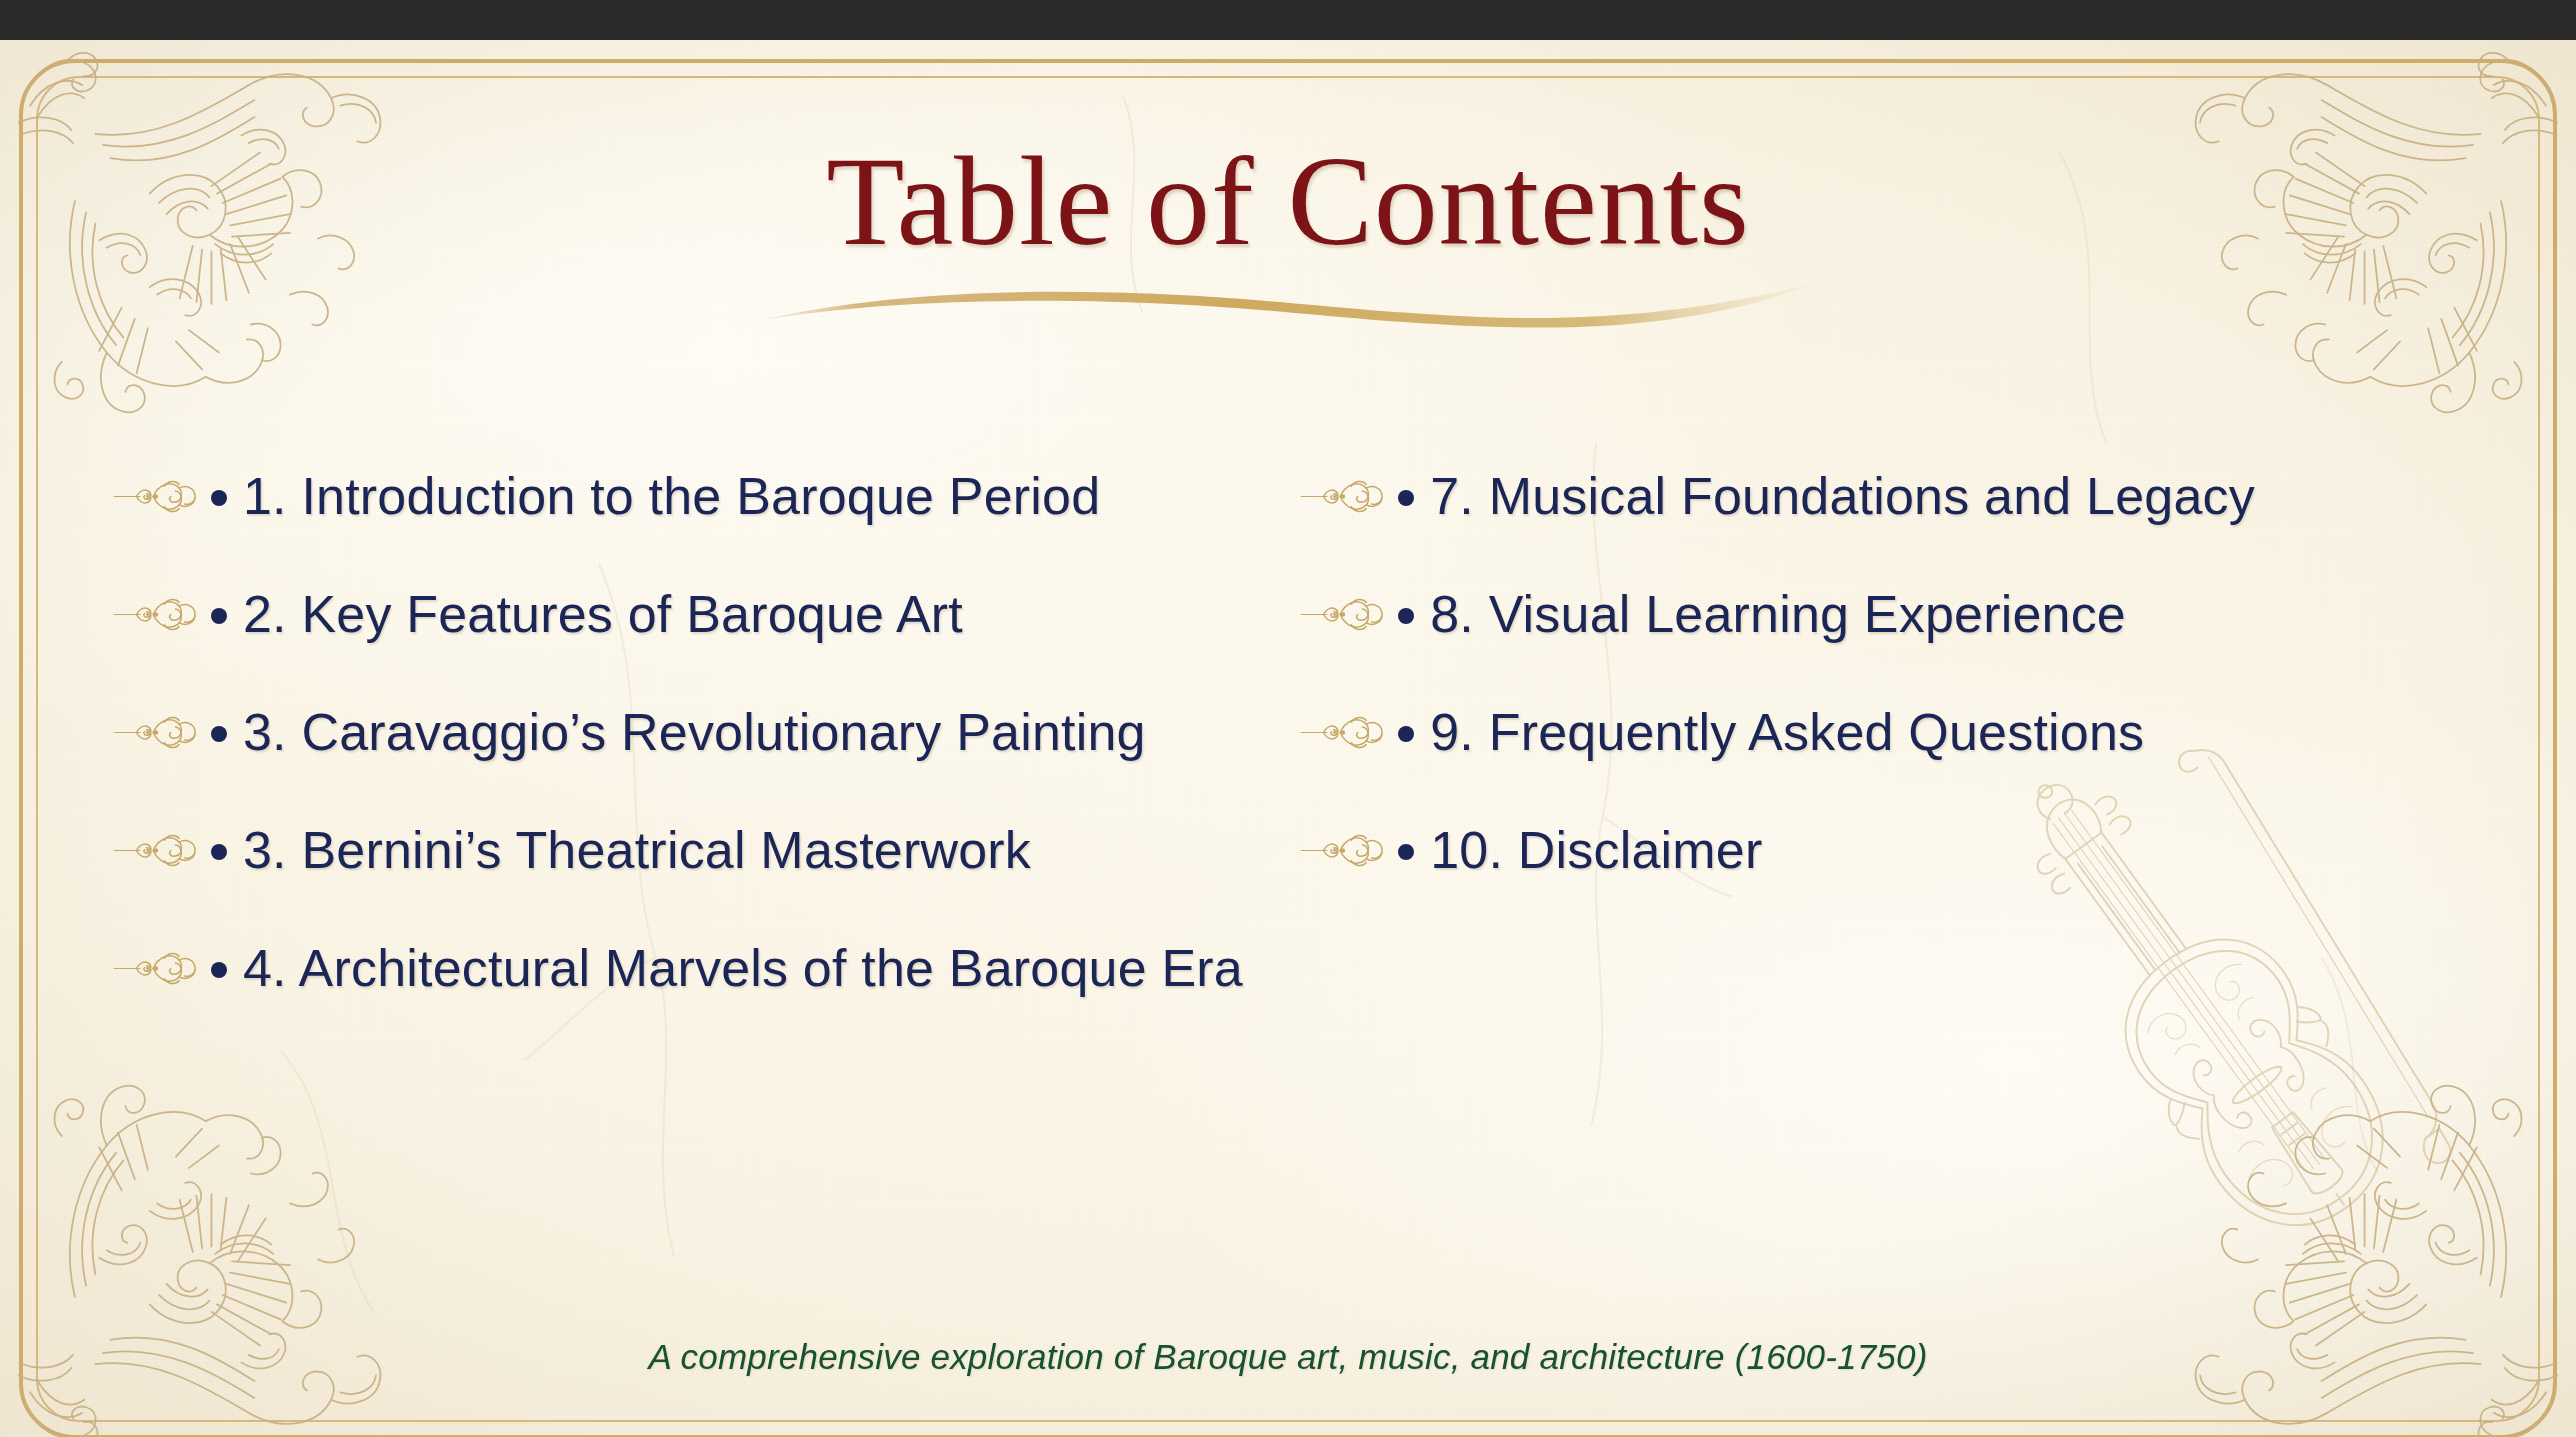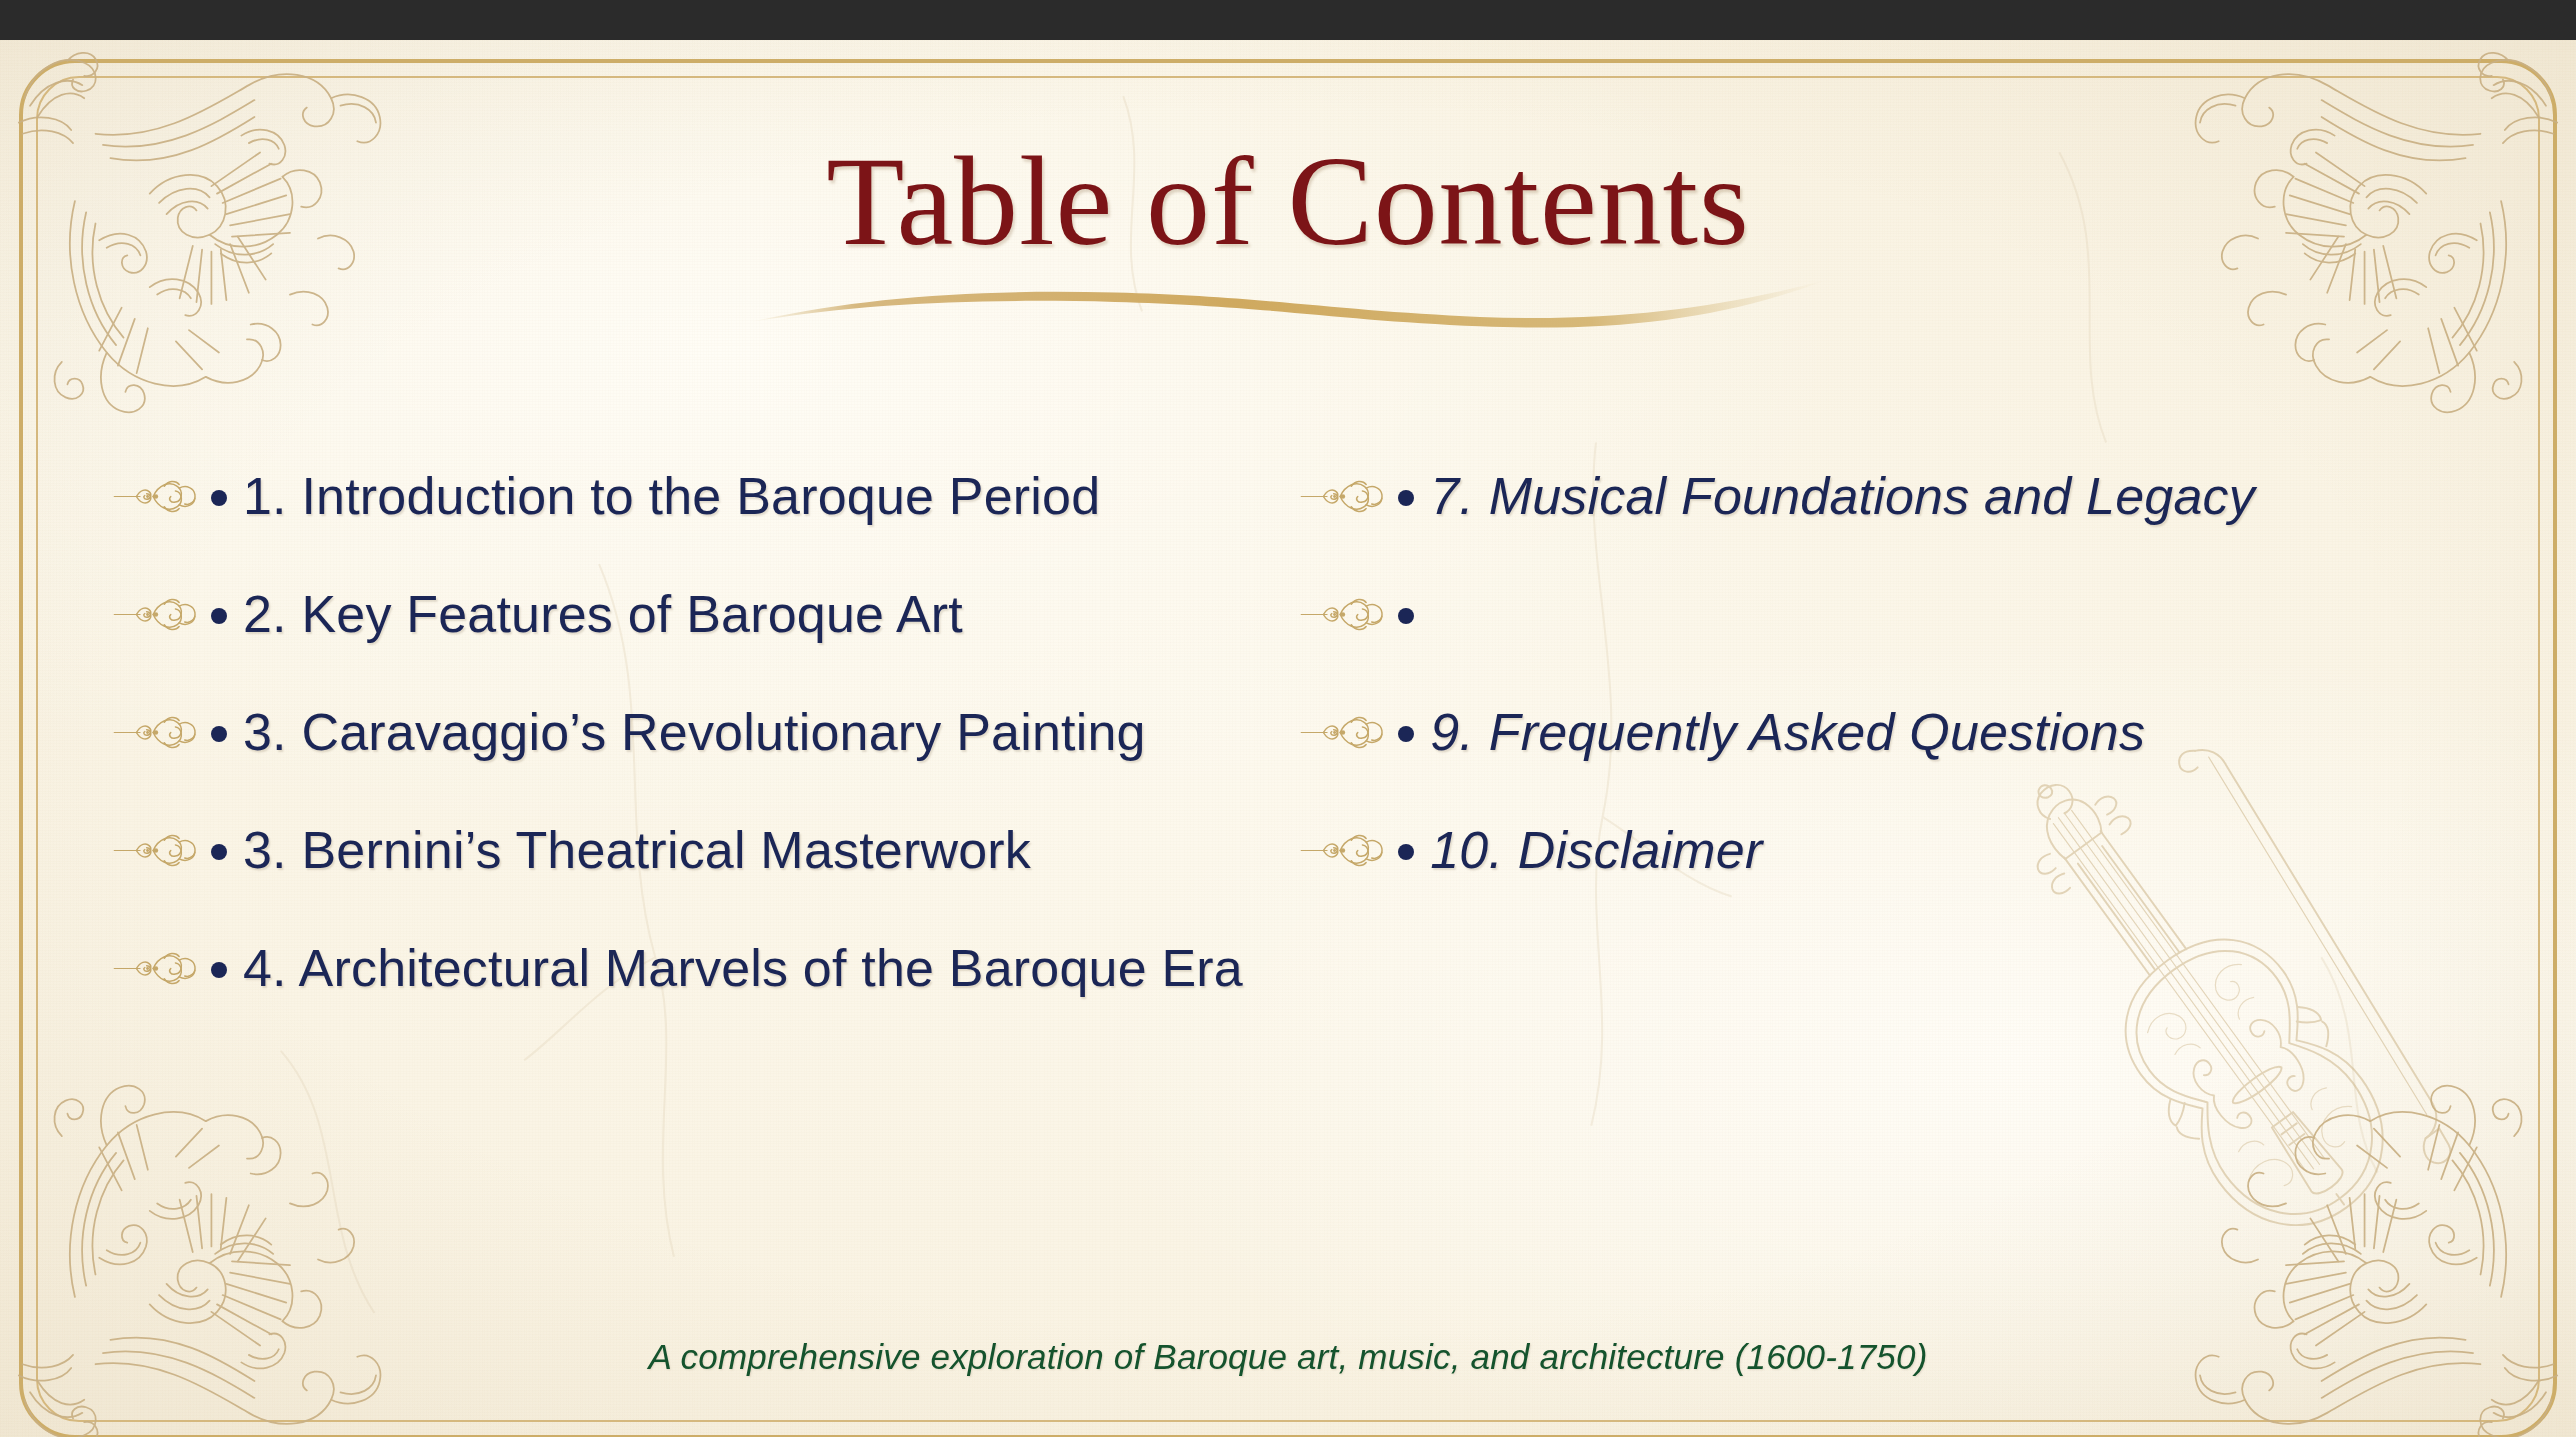--- a/index.html
+++ b/index.html
@@ -114,21 +114,21 @@
   .toc {
     position: absolute;
     left: 112px;
     right: 112px;
     top: 397px;
     display: flex;
     gap: 0;
     text-align: center;
   }
   .col { width: 1176px; }
-  .col-right { padding-left: 22.5px; font-style: italic; }
+  .col-right { padding-left: 22.5px; }
 
   .toc-item {
     display: flex;
     align-items: center;
     height: 118px;
   }
   .fleuron {
     flex: 0 0 auto;
     width: 86px;
     height: 39px;
@@ -585,20 +585,21 @@
             <path d="M44 21 C50 8 62 4 70 10 C77 15 75 26 68 27 C63 28 60 24 63 21"></path>
             <path d="M44 21 C50 34 62 38 70 32 C77 27 75 16 68 15"></path>
             <path d="M56 10 C60 4 68 3 72 8 M56 32 C60 38 68 39 72 34"></path>
             <path d="M72 12 C80 8 88 12 89 19 C90 26 84 31 78 29"></path>
             <path d="M72 30 C80 34 88 30 89 23"></path>
             <circle cx="47" cy="21" r="2.4" fill="#c3a463" stroke="none"></circle>
             <circle cx="38" cy="21" r="1.6" fill="#c3a463" stroke="none"></circle>
           </g>
         </svg>
         <span class="bullet-dot"></span>
+        <span class="toc-text">8. Visual Learning Experience</span>
       </div>
 
       <div class="toc-item">
         <svg class="fleuron" viewBox="0 0 92 42">
           <g stroke="#c3a463" fill="none" stroke-width="1.6" stroke-linecap="round">
             <path d="M2 21 L30 21" stroke-width="1.1"></path>
             <path d="M26 21 C30 14 36 12 40 16 C43 19 41 24 37 24 C34 24 33 21 35 20"></path>
             <path d="M26 21 C30 28 36 30 40 26 C43 23 41 18 37 18"></path>
             <path d="M44 21 C50 8 62 4 70 10 C77 15 75 26 68 27 C63 28 60 24 63 21"></path>
             <path d="M44 21 C50 34 62 38 70 32 C77 27 75 16 68 15"></path>

